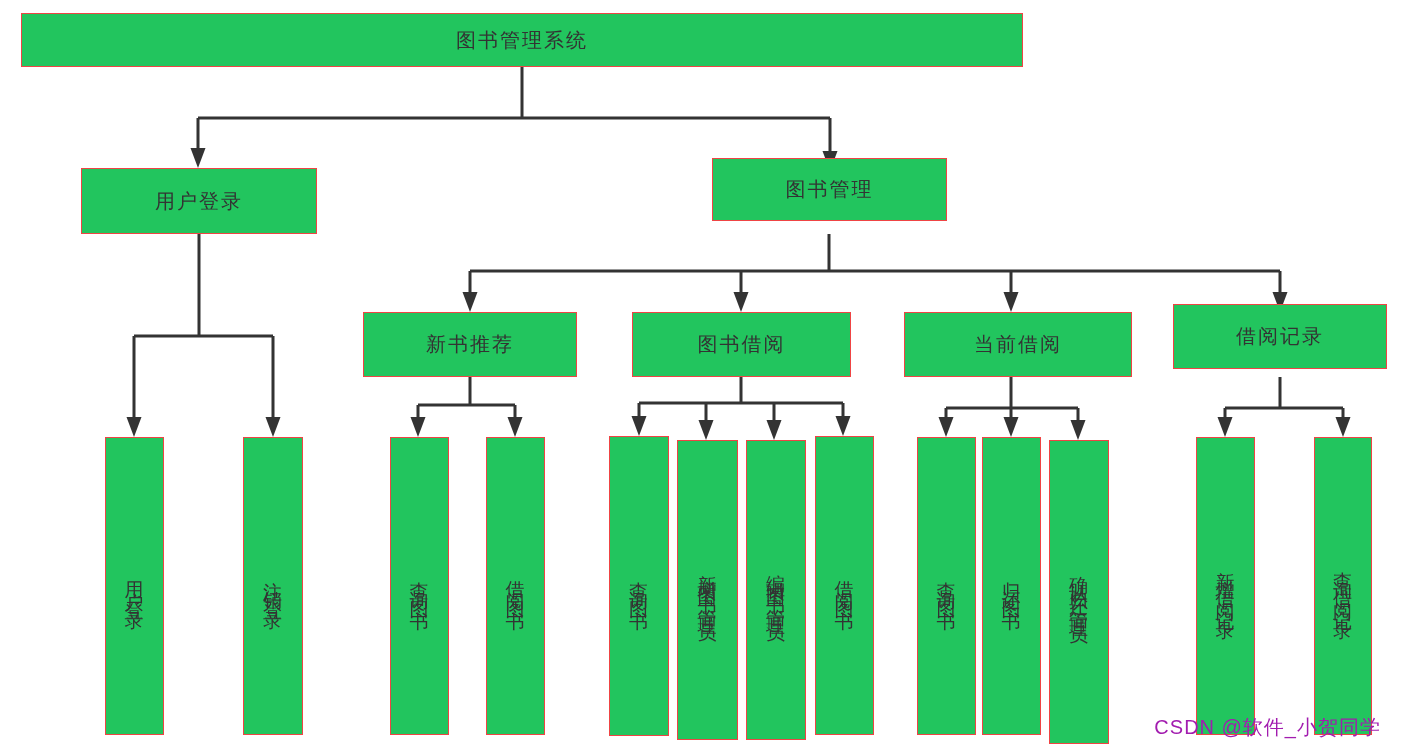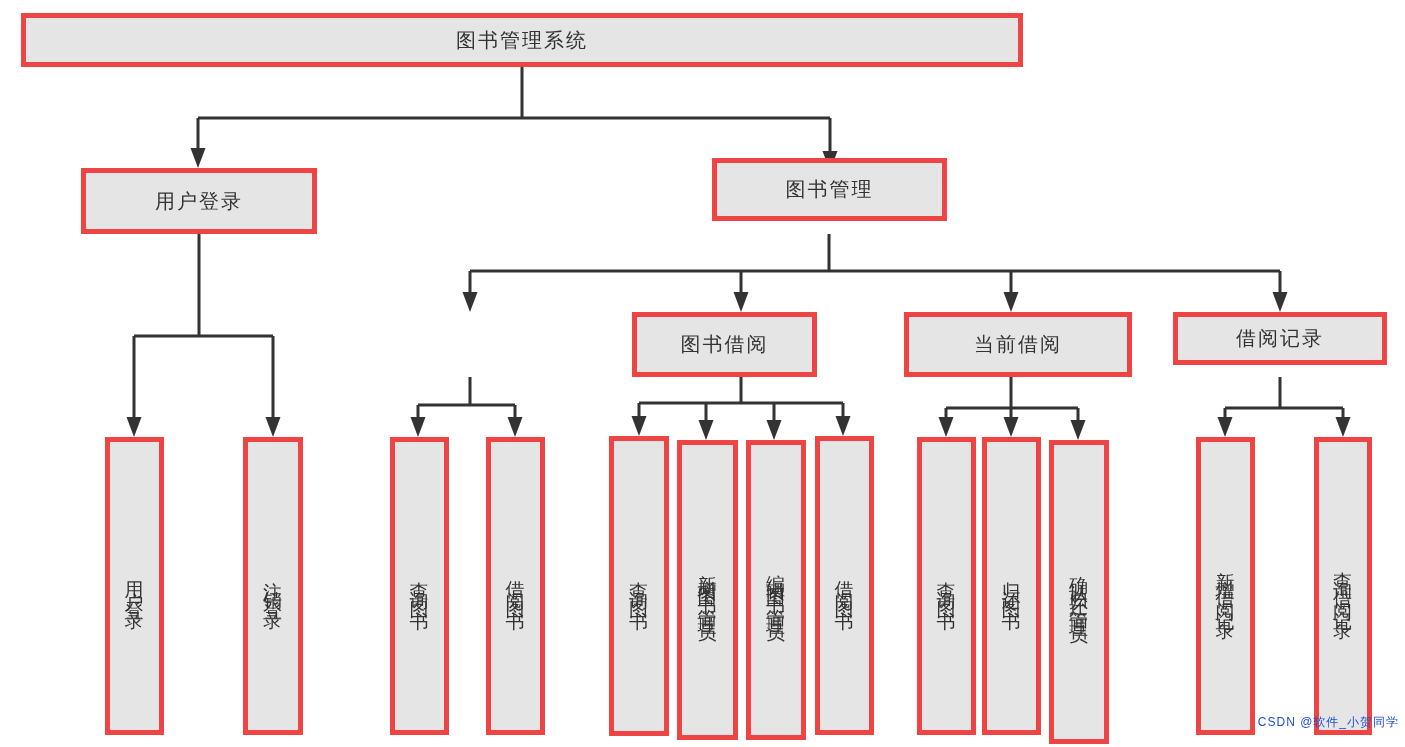--- a/index.html
+++ b/index.html
@@ -1,27 +1,27 @@
 <!DOCTYPE html>
 <html><head>
 <meta charset="utf-8">
 <style>
   html,body{margin:0;padding:0;background:#ffffff;}
   body{font-family:"Liberation Sans",sans-serif;}
   .canvas{position:relative;width:1405px;height:747px;background:#ffffff;overflow:hidden;}
   .connectors{position:absolute;left:0;top:0;z-index:1;}
   .ln{fill:none;stroke:#333333;stroke-width:3;}
   .ar{fill:#333333;stroke:none;}
-  .box{position:absolute;box-sizing:border-box;border:5px solid #ef4444;background:#e5e5e5;
+  .box{position:absolute;box-sizing:border-box;border:1px solid #ef4444;background:#22c55e;
        display:flex;align-items:center;justify-content:center;z-index:2;}
   .hlabel{font-size:20px;color:#333333;letter-spacing:2px;white-space:nowrap;}
   .vlabel{writing-mode:vertical-rl;text-orientation:mixed;font-size:19px;color:#333333;
           letter-spacing:10px;line-height:1;}
   .vlabel.tight{letter-spacing:7px;}
-  .watermark{position:absolute;right:6px;top:714px;font-size:12px;color:#1d4ed8;
+  .watermark{position:absolute;right:24px;top:714px;font-size:20px;color:#a21caf;
              letter-spacing:1px;z-index:3;white-space:nowrap;}
 </style>
 </head>
 <body>
 
 <div class="canvas">
 
   <svg class="connectors" width="1405" height="747" viewBox="0 0 1405 747">
 
     <path class="ln" d="M522 67V118 M198 118H830 M198 118V152 M830 118V155"></path>
@@ -62,27 +62,30 @@
     <span class="hlabel">图书管理系统</span>
   </div>
 
   <div class="box" style="left:81px;top:168px;width:236px;height:66px">
     <span class="hlabel">用户登录</span>
   </div>
   <div class="box" style="left:712px;top:158px;width:235px;height:63px">
     <span class="hlabel">图书管理</span>
   </div>
 
-  <div class="box" style="left:632px;top:312px;width:185px;height:65px">
+  <div class="box" style="left:363px;top:312px;width:214px;height:65px">
+    <span class="hlabel">新书推荐</span>
+  </div>
+  <div class="box" style="left:632px;top:312px;width:219px;height:65px">
     <span class="hlabel">图书借阅</span>
   </div>
   <div class="box" style="left:904px;top:312px;width:228px;height:65px">
     <span class="hlabel">当前借阅</span>
   </div>
-  <div class="box" style="left:1173px;top:312px;width:214px;height:53px">
+  <div class="box" style="left:1173px;top:304px;width:214px;height:65px">
     <span class="hlabel">借阅记录</span>
   </div>
 
   <div class="box" style="left:105px;top:437px;width:59px;height:298px">
     <span class="vlabel">用户登录</span>
   </div>
   <div class="box" style="left:243px;top:437px;width:60px;height:298px">
     <span class="vlabel">注销登录</span>
   </div>
 

